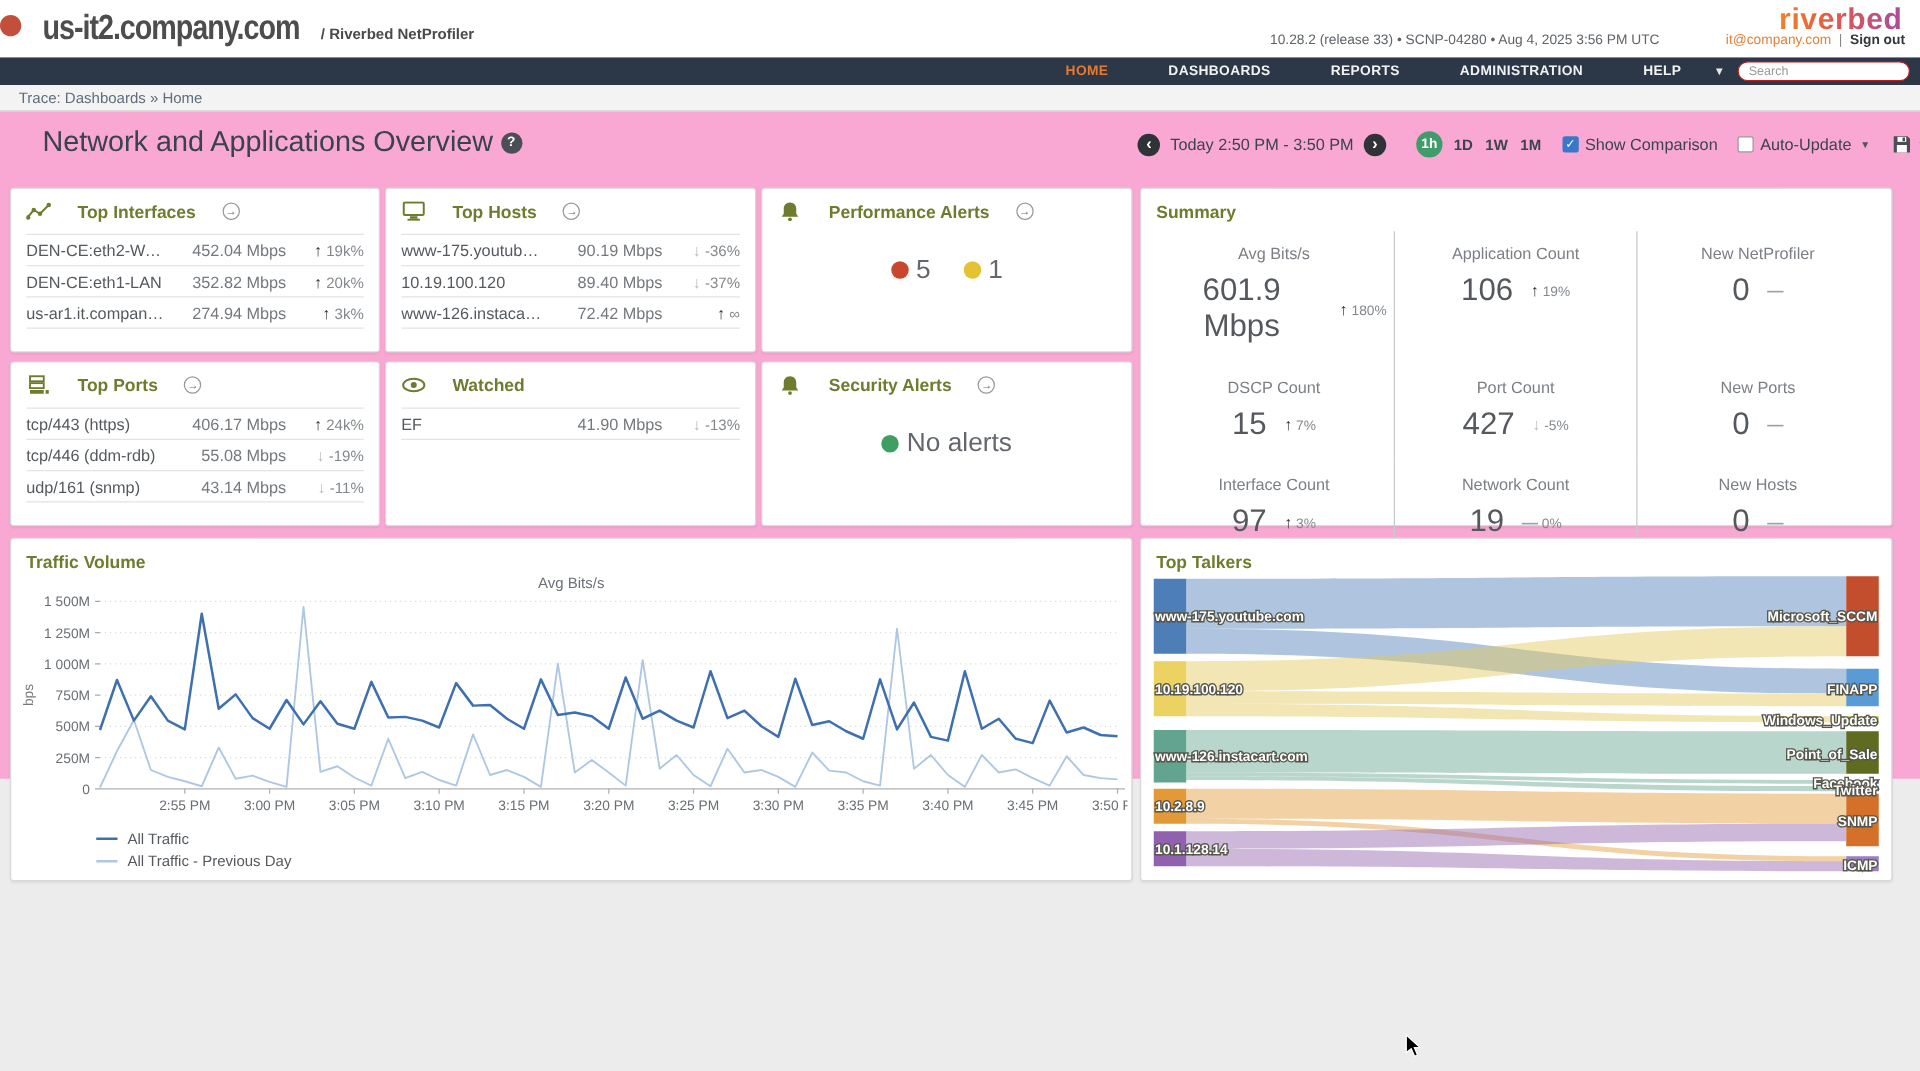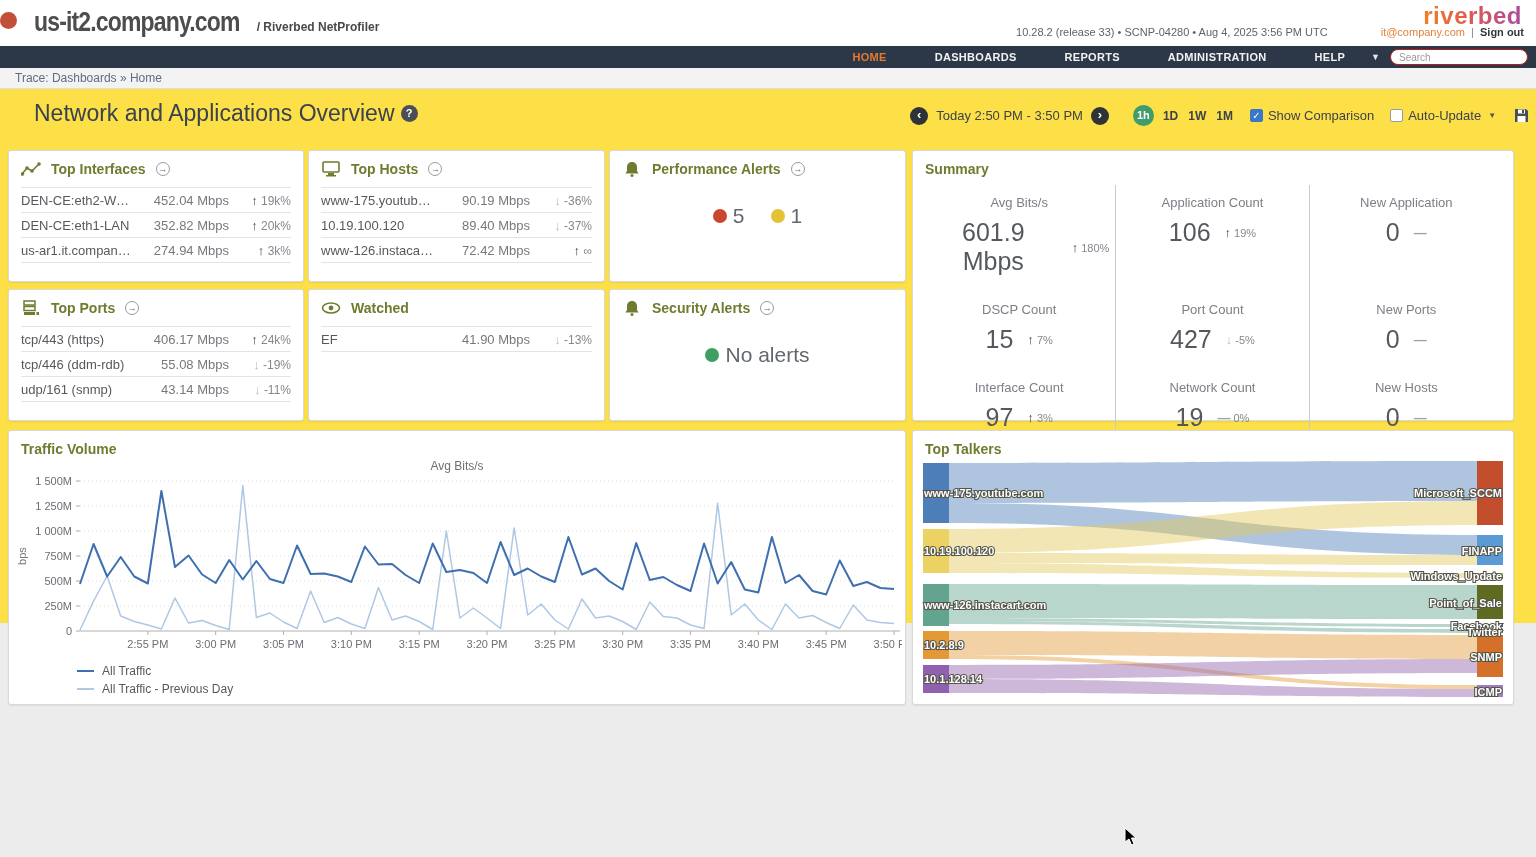--- a/index.html
+++ b/index.html
@@ -1,17 +1,17 @@
 <!DOCTYPE html>
 <html><head>
 <meta charset="utf-8">
 <style>
   * { margin:0; padding:0; box-sizing:border-box; }
   html,body { width:1536px; height:857px; font-family:"Liberation Sans", sans-serif; background:#ececec; overflow:hidden; }
-  .app { position:relative; width:1536px; height:623px; background:#fde047; }
+  .app { position:relative; width:1536px; height:623px; background:#f9a8d4; }
 
   
   .topbar { position:absolute; left:0; top:0; width:1536px; height:46px; background:#ffffff; }
   .brand { position:absolute; left:8px; top:6px; display:flex; align-items:baseline; }
   .brand-dot { position:absolute; left:0; top:12px; width:17px; height:17px; border-radius:50%; background:#c14f39; }
   .site-name { margin-left:26px; font-size:28px; font-weight:700; color:#4d4d4d; letter-spacing:-1px; transform:scaleX(.82); transform-origin:left center; white-space:nowrap; }
   .product-name { font-size:12px; font-weight:700; color:#4a4a4a; margin-left:-28px; }
   .rvbd-logo { position:absolute; right:14px; top:2px; font-size:24px; font-weight:700; letter-spacing:.5px;
     background:linear-gradient(90deg,#f08223 0%, #e05a4f 45%, #a94b9d 100%); -webkit-background-clip:text; background-clip:text; color:transparent; }
   .acct-line { position:absolute; right:12px; top:26px; font-size:11px; color:#666; white-space:nowrap; }
@@ -43,21 +43,21 @@
   .int-opt { font-size:12px; font-weight:700; color:#3c434b; cursor:pointer; padding:0 1px; }
   .cbx-group { display:flex; align-items:center; gap:5px; margin-left:8px; cursor:pointer; }
   .cbx { width:13px; height:13px; border:1px solid #9a9a9a; background:#fff; border-radius:2px; font-size:10px; line-height:12px; text-align:center; }
   .cbx.checked { background:#3a77c9; border-color:#3a77c9; color:#fff; }
   .cbx-label { font-size:13px; color:#3c434b; }
   .dd-caret { font-size:8px; color:#555; margin-left:2px; }
   .save-wrap { display:flex; align-items:center; gap:3px; margin-left:10px; cursor:pointer; }
 
   
   .card { position:absolute; background:#fff; border:1px solid #d9d9d9; border-radius:3px; box-shadow:0 1px 2px rgba(0,0,0,.07); }
-  .card-head { display:flex; align-items:center; gap:10px; padding:10px 12px 4px 12px; }
+  .card-head { display:flex; align-items:center; gap:21px; padding:10px 12px 4px 12px; }
   .card-title { font-size:14px; font-weight:700; color:#6f7c2f; }
   .go-icon { width:14px; height:14px; border:1px solid #9a9a9a; border-radius:50%; color:#6a6a6a; font-size:9px; line-height:12px; text-align:center; cursor:pointer; }
   .ci { width:20px; height:16px; flex:0 0 auto; }
 
   .list { margin:6px 12px 0 12px; border-top:1px solid #e4e4e4; }
   .lrow { display:flex; align-items:center; height:25px; border-bottom:1px solid #e4e4e4; font-size:13px; }
   .lrow .lbl { flex:1; color:#55595e; white-space:nowrap; overflow:hidden; text-overflow:ellipsis; }
   .lrow .val { width:96px; text-align:right; color:#75797e; }
   .lrow .trend { width:62px; text-align:right; font-size:12px; color:#84888d; white-space:nowrap; }
   .tr-up { color:#34383c; font-weight:700; font-size:13px; }
@@ -316,21 +316,21 @@
           </div>
         </div>
         <div class="sum-cell vline">
           <div class="sum-label">Application Count</div>
           <div class="sum-valrow">
             <span class="sum-value">106</span>
             <span class="sum-trend"><span class="tr-up">↑</span> <span>19%</span></span>
           </div>
         </div>
         <div class="sum-cell">
-          <div class="sum-label">New Application</div>
+          <div class="sum-label">New NetProfiler</div>
           <div class="sum-valrow">
             <span class="sum-value">0</span>
             <span class="sum-trend"><span class="tr-flat">—</span> <span></span></span>
           </div>
         </div>
         <div class="sum-cell vline">
           <div class="sum-label">DSCP Count</div>
           <div class="sum-valrow">
             <span class="sum-value">15</span>
             <span class="sum-trend"><span class="tr-up">↑</span> <span>7%</span></span>

